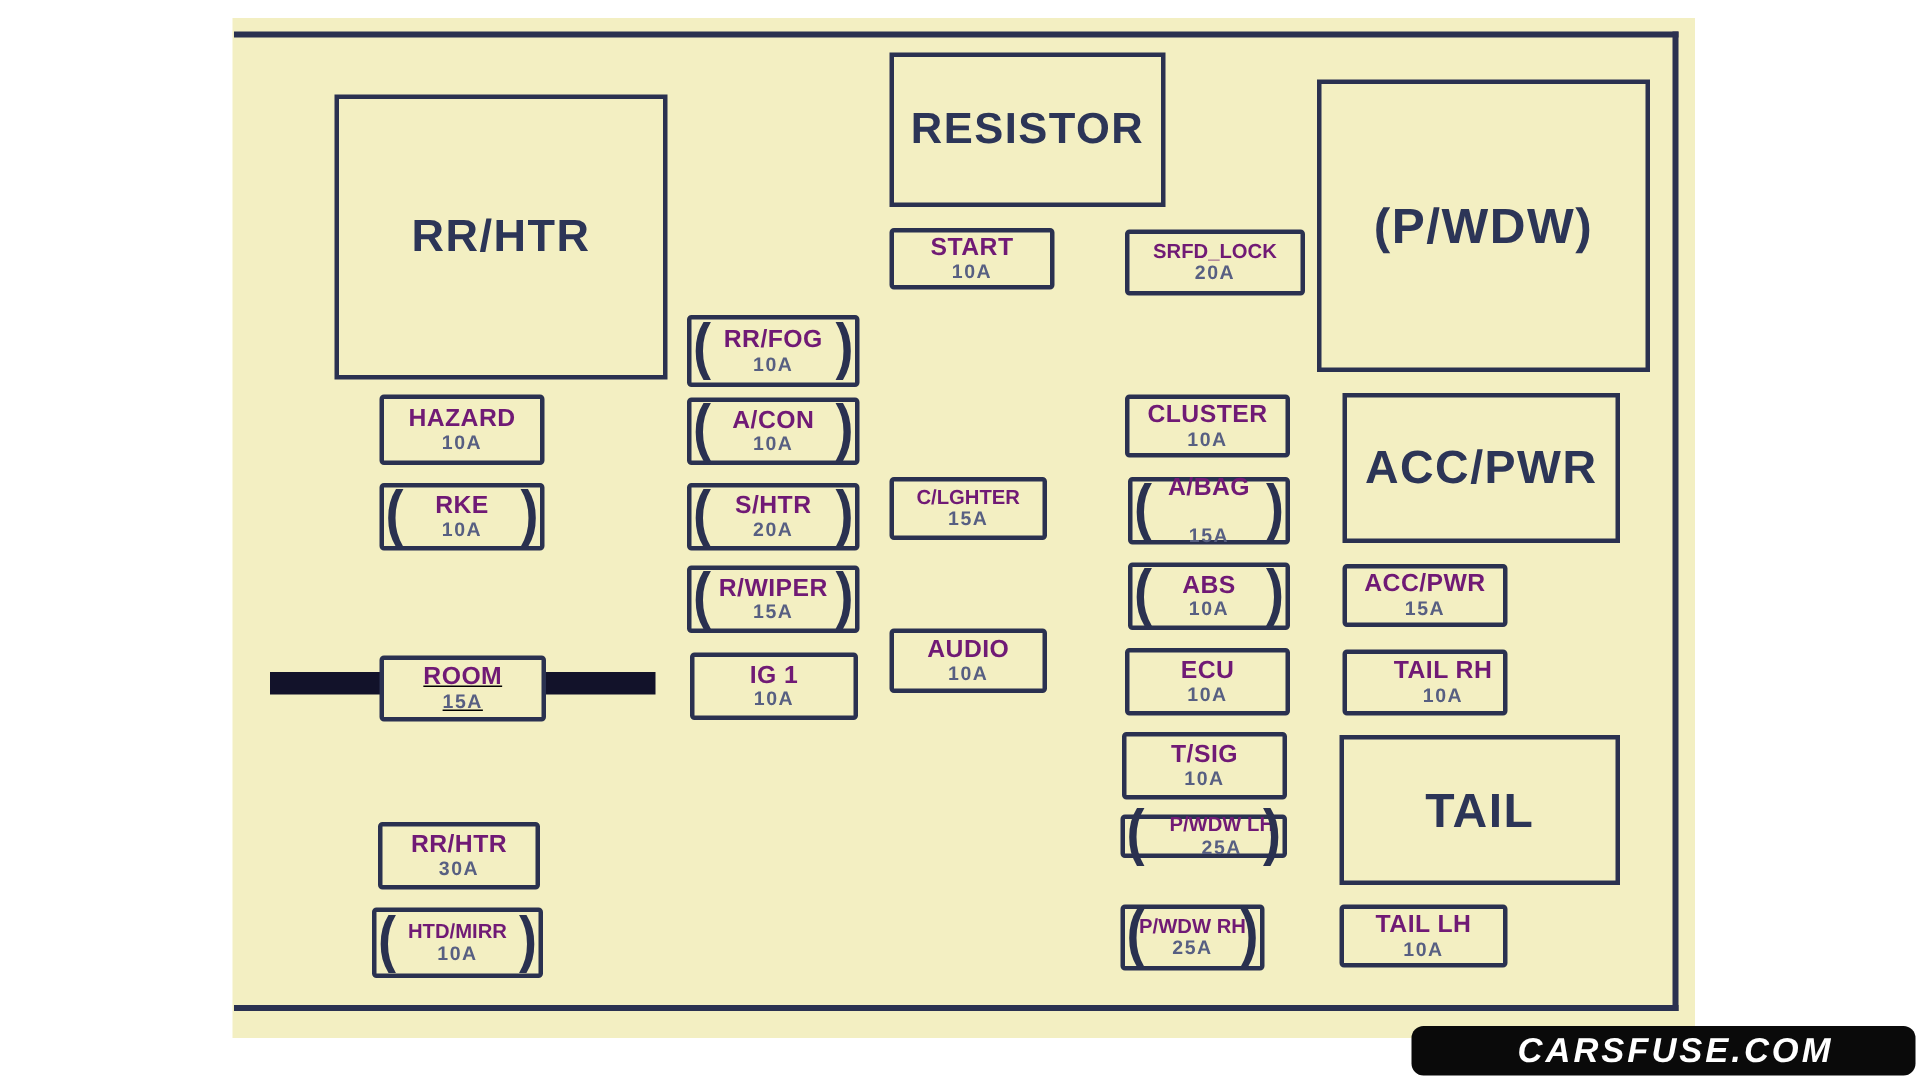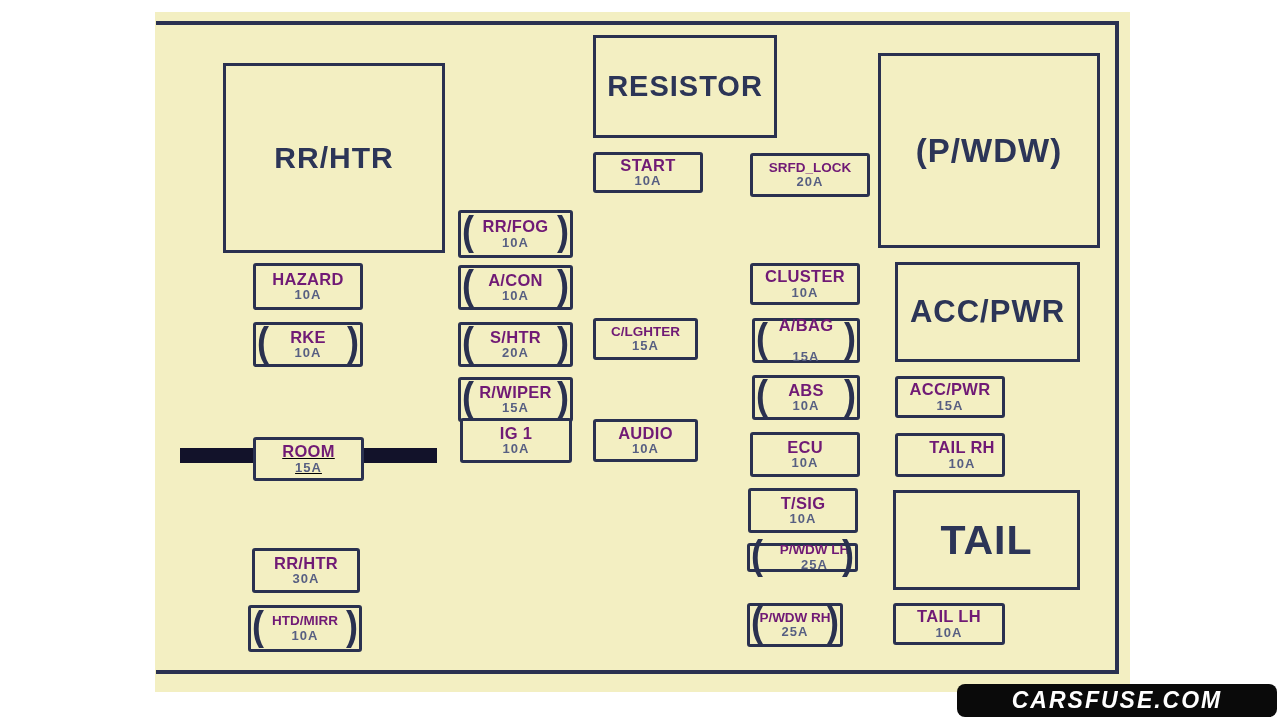--- a/index.html
+++ b/index.html
@@ -76,21 +76,21 @@
       </div>
       <div class="block" style="left: 438px; top: 23px; width: 184px; height: 103px; font-size: 29px;">
         <span>RESISTOR</span>
       </div>
       <div class="block" style="left: 723px; top: 41px; width: 222px; height: 195px; font-size: 33px;">
         <span>(P/WDW)</span>
       </div>
       <div class="block" style="left: 740px; top: 250px; width: 185px; height: 100px; font-size: 31px;">
         <span>ACC/PWR</span>
       </div>
-      <div class="block" style="left: 738px; top: 478px; width: 187px; height: 100px; font-size: 41px;">
+      <div class="block" style="left: 738px; top: 478px; width: 187px; height: 100px; font-size: 32px;">
         <span>TAIL</span>
       </div>
     </div>
   <div id="fuses-layer">
       <div class="fuse" style="left: 438px; top: 140px; width: 110px; height: 41px;">
         <span class="label">START</span>
         <span class="amp">10A</span>
       </div>
       <div class="fuse long" style="left: 595px; top: 141px; width: 120px; height: 44px;">
         <span class="label">SRFD_LOCK</span>
@@ -125,21 +125,21 @@
         <span class="amp">10A</span>
       </div>
       <div class="fuse optional" style="left: 303px; top: 310px; width: 115px; height: 45px;">
         <span class="label">S/HTR</span>
         <span class="amp">20A</span>
       </div>
       <div class="fuse optional" style="left: 303px; top: 365px; width: 115px; height: 45px;">
         <span class="label">R/WIPER</span>
         <span class="amp">15A</span>
       </div>
-      <div class="fuse" style="left: 305px; top: 406px; width: 112px; height: 45px;">
+      <div class="fuse" style="left: 305px; top: 423px; width: 112px; height: 45px;">
         <span class="label">IG 1</span>
         <span class="amp">10A</span>
       </div>
       <div class="fuse long" style="left: 438px; top: 306px; width: 105px; height: 42px;">
         <span class="label">C/LGHTER</span>
         <span class="amp">15A</span>
       </div>
       <div class="fuse" style="left: 438px; top: 363px; width: 105px; height: 43px; margin-top: 44px;">
         <span class="label">AUDIO</span>
         <span class="amp">10A</span>
@@ -180,13 +180,13 @@
         <span class="label">TAIL RH</span>
         <span class="amp">10A</span>
       </div>
       <div class="fuse" style="left: 738px; top: 591px; width: 112px; height: 42px;">
         <span class="label">TAIL LH</span>
         <span class="amp">10A</span>
       </div>
     </div>
 </div>
 
-<div class="watermark" title="CARSFUSE.COM" style="background: rgb(10, 10, 10); color: rgb(255, 255, 255);">CARSFUSE.COM</div>
+<div class="watermark" title="CARSFUSE.COM" style="background: rgb(10, 10, 10); color: rgb(255, 255, 255); padding-left: 16px;">CARSFUSE.COM</div>
 
 </body></html>

